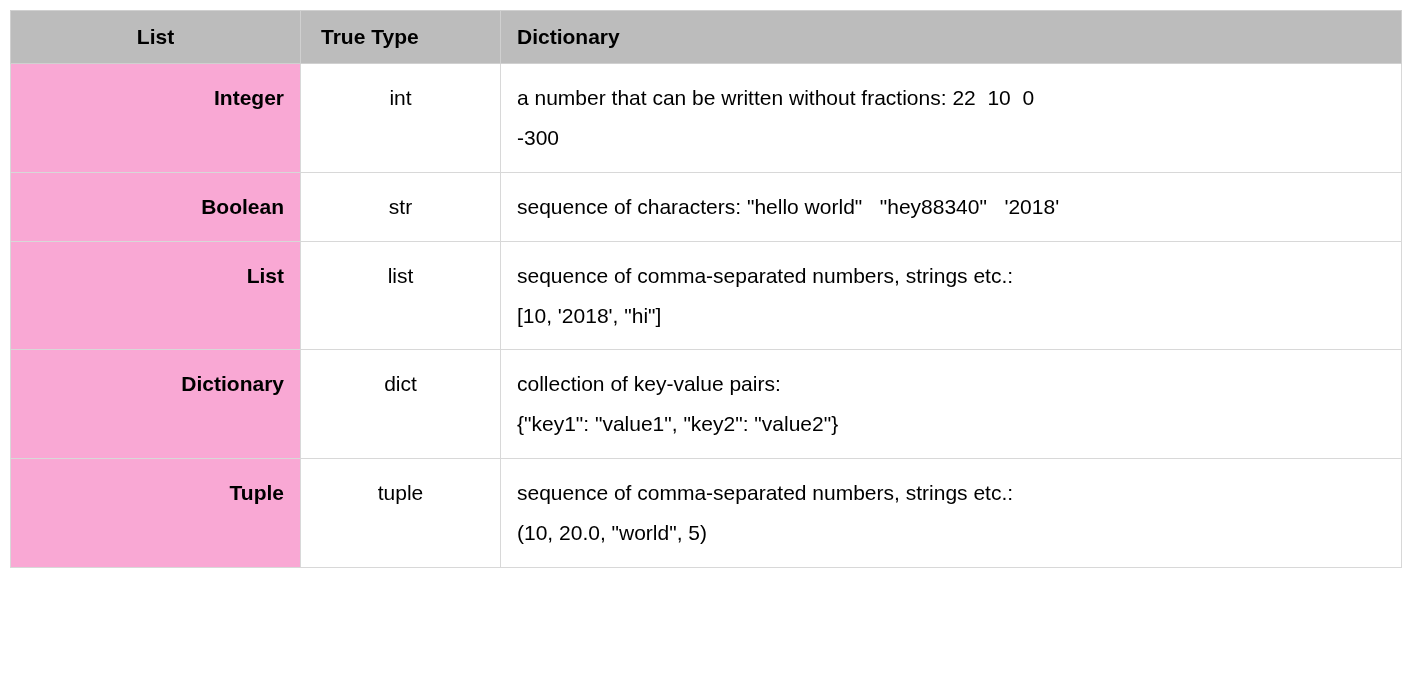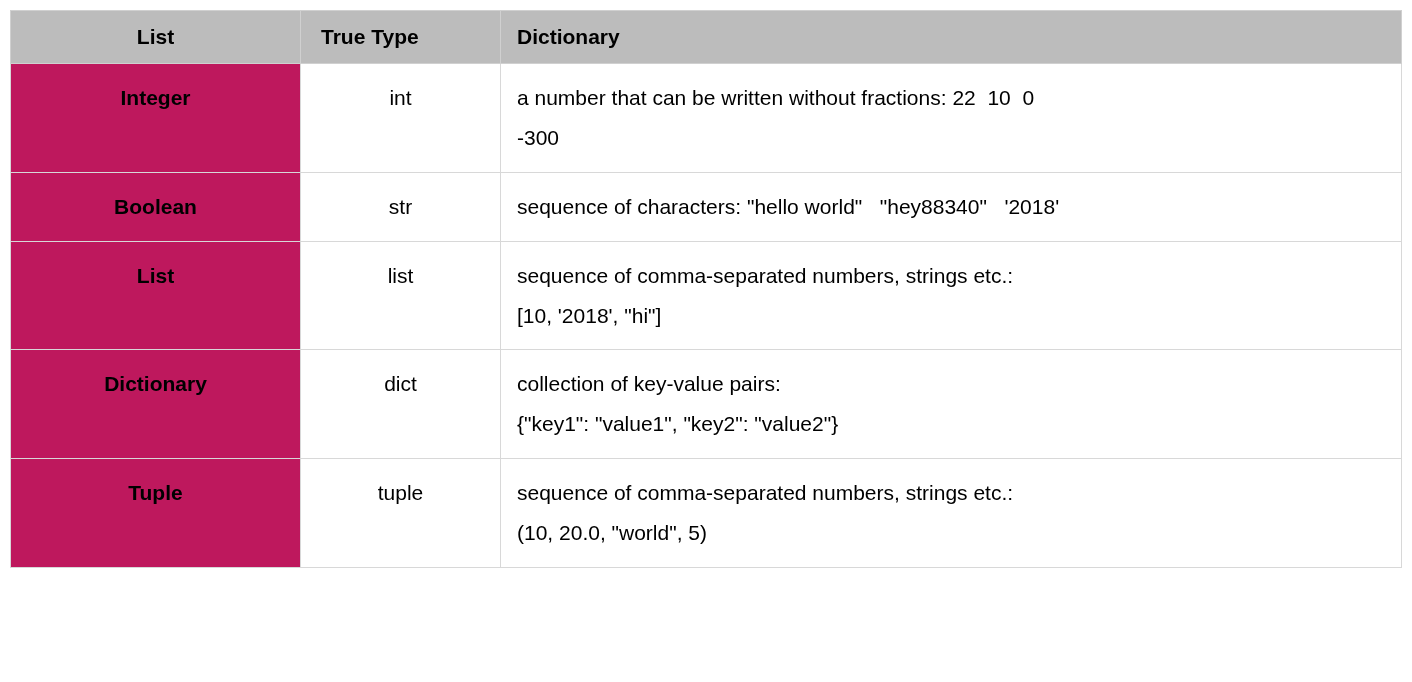--- a/index.html
+++ b/index.html
@@ -38,23 +38,23 @@
     th.col-desc {
       text-align: left;
     }
     td {
       padding: 14px 16px;
       border: 1px solid #d8d8d8;
       vertical-align: top;
       line-height: 1.9;
     }
     td.cell-name {
-      background: #be185d;
+      background: #f9a8d4;
       font-weight: 700;
-      text-align: center;
+      text-align: right;
     }
     td.cell-type {
       text-align: center;
     }
     td.cell-desc {
       text-align: left;
       margin-left: 48px;
     }
     .bold {
       font-weight: 700;

